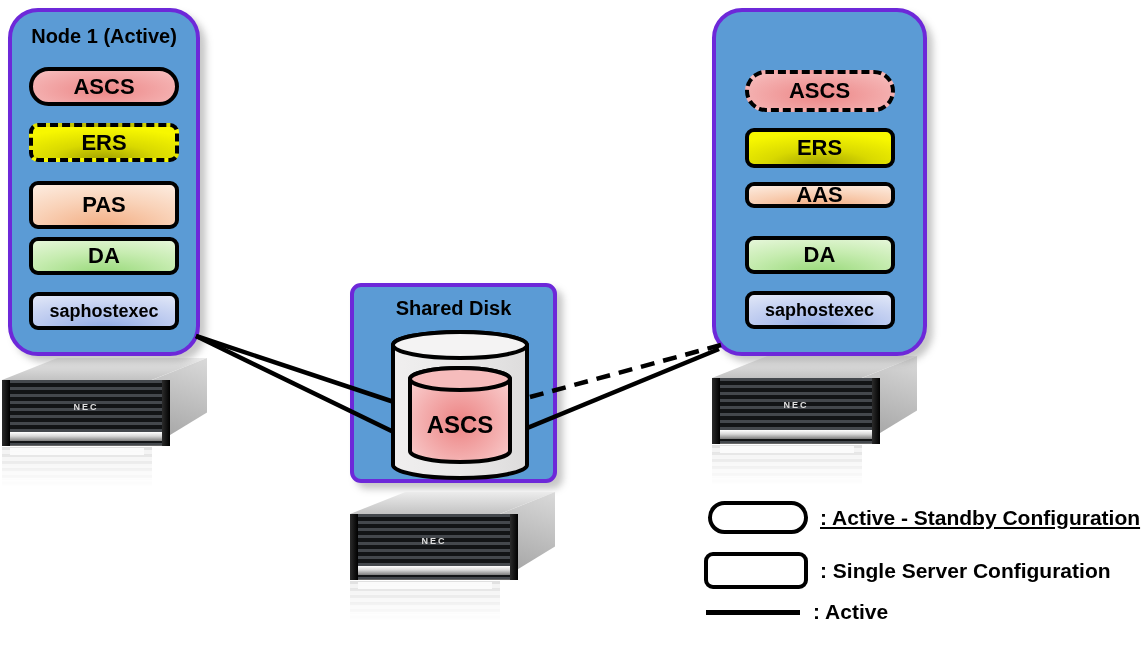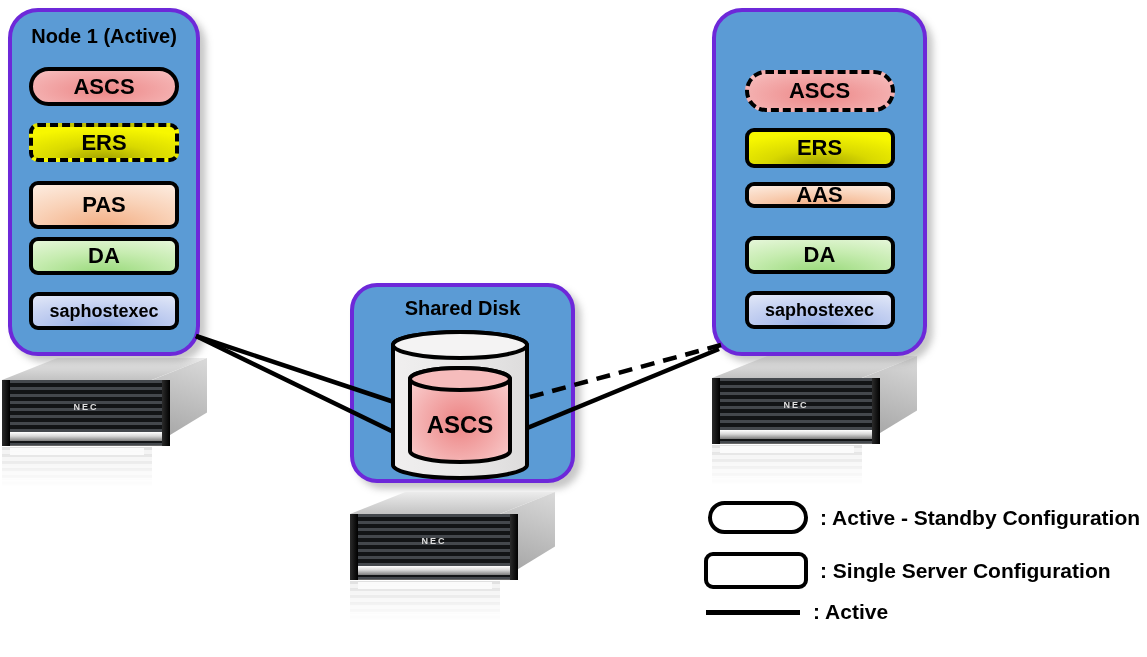--- a/index.html
+++ b/index.html
@@ -134,21 +134,21 @@
   </div>
 
   <div class="nodebox" id="node2-box" style="left:712px; top:8px; width:215px; height:348px;">
     <div class="pill stadium c-ascs dashed-border" style="top:58px; height:42px;">ASCS</div>
     <div class="pill c-ers" style="top:116px; height:40px;">ERS</div>
     <div class="pill c-pas" style="top:170px; height:26px;">AAS</div>
     <div class="pill c-da" style="top:224px; height:38px;">DA</div>
     <div class="pill c-sap" style="top:279px; height:38px;">saphostexec</div>
   </div>
 
-  <div class="nodebox" id="shared-disk-box" style="left:350px; top:283px; width:225px; height:200px; border-radius:27px;">
+  <div class="nodebox" id="shared-disk-box" style="left:350px; top:283px; width:207px; height:200px; border-radius:11px;">
     <div class="node-title" style="top:10px;">Shared Disk</div>
     <svg class="cyl-wrap" viewBox="0 0 140 155">
       <defs>
         <radialGradient id="pinkGrad" cx="50%" cy="58%" r="72%">
           <stop offset="0" stop-color="#ec8383"></stop>
           <stop offset="0.55" stop-color="#f4b0b0"></stop>
           <stop offset="1" stop-color="#fad6d6"></stop>
         </radialGradient>
         <linearGradient id="grayGrad" x1="0" y1="0" x2="1" y2="0">
           <stop offset="0" stop-color="#f0efef"></stop>
@@ -159,21 +159,21 @@
 
       <path d="M3,16 L3,136 A67,13 0 0 0 137,136 L137,16 A67,13 0 0 0 3,16 Z" fill="url(#grayGrad)" stroke="#000" stroke-width="4"></path>
       <ellipse cx="70" cy="16" rx="67" ry="13" fill="#f4f3f3" stroke="#000" stroke-width="4"></ellipse>
 
       <path d="M20,50 L20,122 A50,11 0 0 0 120,122 L120,50 A50,11 0 0 0 20,50 Z" fill="url(#pinkGrad)" stroke="#000" stroke-width="4"></path>
       <ellipse cx="70" cy="50" rx="50" ry="11" fill="#f6bcbc" stroke="#000" stroke-width="4"></ellipse>
       <text x="70" y="104" text-anchor="middle" font-size="24" font-weight="bold" fill="#000" font-family="Liberation Sans, sans-serif">ASCS</text>
     </svg>
   </div>
 
-  <div class="legend-row" style="left:708px; top:501px;">
+  <div class="legend-row" style="left:708px; top:501px;text-decoration:underline;">
     <div class="sw-stadium"></div>
     <div class="legend-label">: Active - Standby Configuration</div>
   </div>
   <div class="legend-row" style="left:704px; top:552px;">
     <div class="sw-rect"></div>
     <div class="legend-label">: Single Server Configuration</div>
   </div>
   <div class="legend-row" style="left:706px; top:600px;">
     <div class="sw-solid"></div>
     <div class="legend-label">: Active</div>

